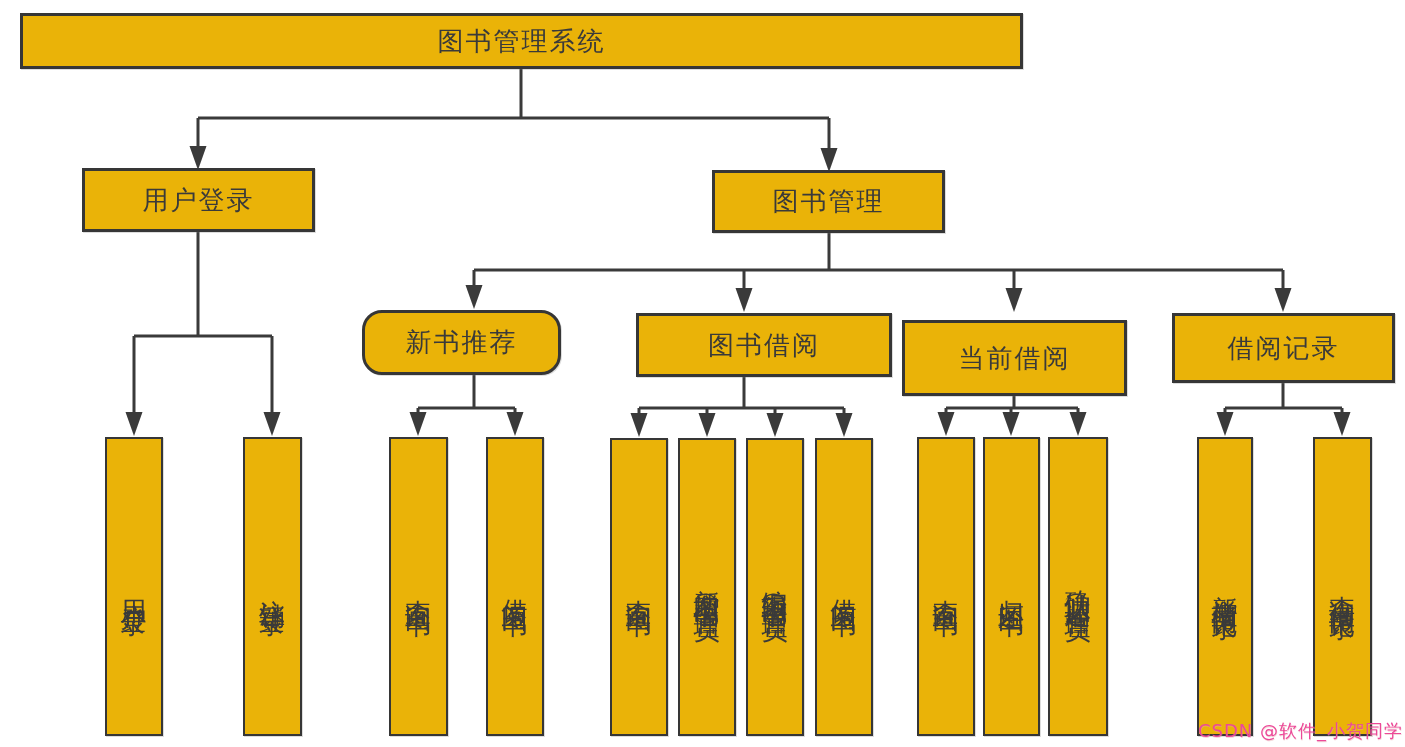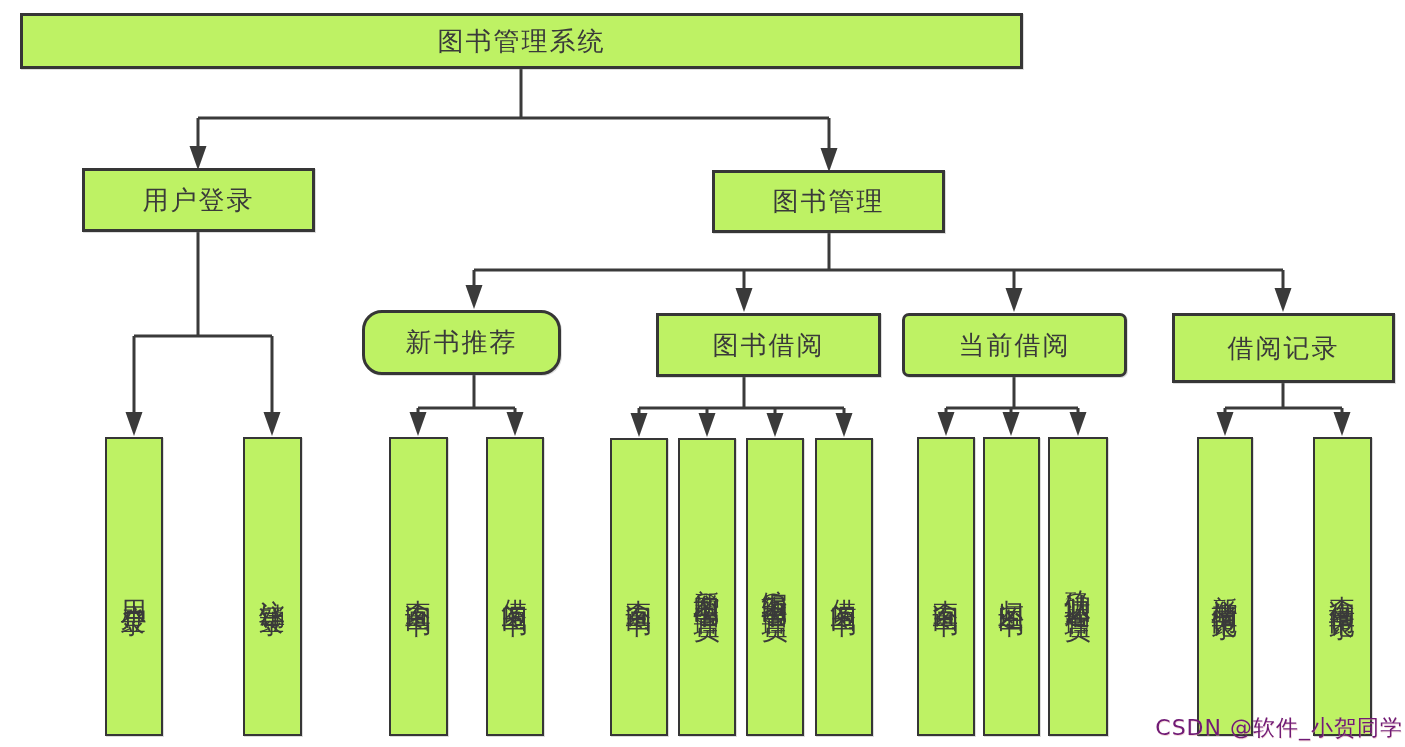--- a/index.html
+++ b/index.html
@@ -2,33 +2,33 @@
 <html><head>
 <meta charset="utf-8">
 <style>
   html,body{margin:0;padding:0;background:#ffffff;}
   .stage{
     position:relative;width:1405px;height:747px;background:#ffffff;overflow:hidden;
     font-family:"DejaVu Sans","Liberation Sans",sans-serif;color:#3a3a3a;
   }
   .connectors{position:absolute;left:0;top:0;width:1405px;height:747px;}
   .node{
-    position:absolute;box-sizing:border-box;background:#bef264;
+    position:absolute;box-sizing:border-box;background:#eab308;
     border:3px solid #363636;display:flex;align-items:center;justify-content:center;
     box-shadow:1px 1px 0 rgba(120,120,120,0.25);
   }
   .node-h{font-size:26px;letter-spacing:2px;white-space:nowrap;}
   .node-v{border-width:2.5px;}
   .vtext{
     writing-mode:vertical-rl;text-orientation:mixed;
     font-size:26px;line-height:1;letter-spacing:4px;white-space:nowrap;
   }
   .watermark{
-    position:absolute;right:2px;bottom:4px;font-size:22px;letter-spacing:1px;
-    color:#701a75;text-shadow:0.5px 0.5px 0 rgba(230,170,170,0.45);white-space:nowrap;text-align:right;
+    position:absolute;right:2px;bottom:4px;font-size:18px;letter-spacing:1px;
+    color:#ec4899;text-shadow:0.5px 0.5px 0 rgba(230,170,170,0.45);white-space:nowrap;text-align:right;
   }
 </style>
 </head>
 <body>
 
 <div class="stage">
 
   <svg class="connectors" width="1405" height="747" viewBox="0 0 1405 747">
     <g stroke="#3a3a3a" stroke-width="3" fill="none">
 
@@ -76,24 +76,24 @@
   <div class="node node-h" style="left:82px;top:168px;width:233px;height:64px;">
     <span>用户登录</span>
   </div>
   <div class="node node-h" style="left:712px;top:170px;width:233px;height:63px;text-align:center;">
     <span>图书管理</span>
   </div>
 
   <div class="node node-h" style="left:362px;top:310px;width:199px;height:65px;border-radius:20px;">
     <span>新书推荐</span>
   </div>
-  <div class="node node-h" style="left:656px;top:313px;width:225px;height:64px;">
+  <div class="node node-h" style="left:636px;top:313px;width:256px;height:64px;">
     <span>图书借阅</span>
   </div>
-  <div class="node node-h" style="left:902px;top:313px;width:225px;height:64px;border-radius:7px;">
+  <div class="node node-h" style="left:902px;top:320px;width:225px;height:76px;">
     <span>当前借阅</span>
   </div>
   <div class="node node-h" style="left:1172px;top:313px;width:223px;height:70px;">
     <span>借阅记录</span>
   </div>
 
   <div class="node node-v" style="left:105px;top:437px;width:58px;height:299px;">
     <span class="vtext">用户登录</span>
   </div>
   <div class="node node-v" style="left:243px;top:437px;width:59px;height:299px;">

